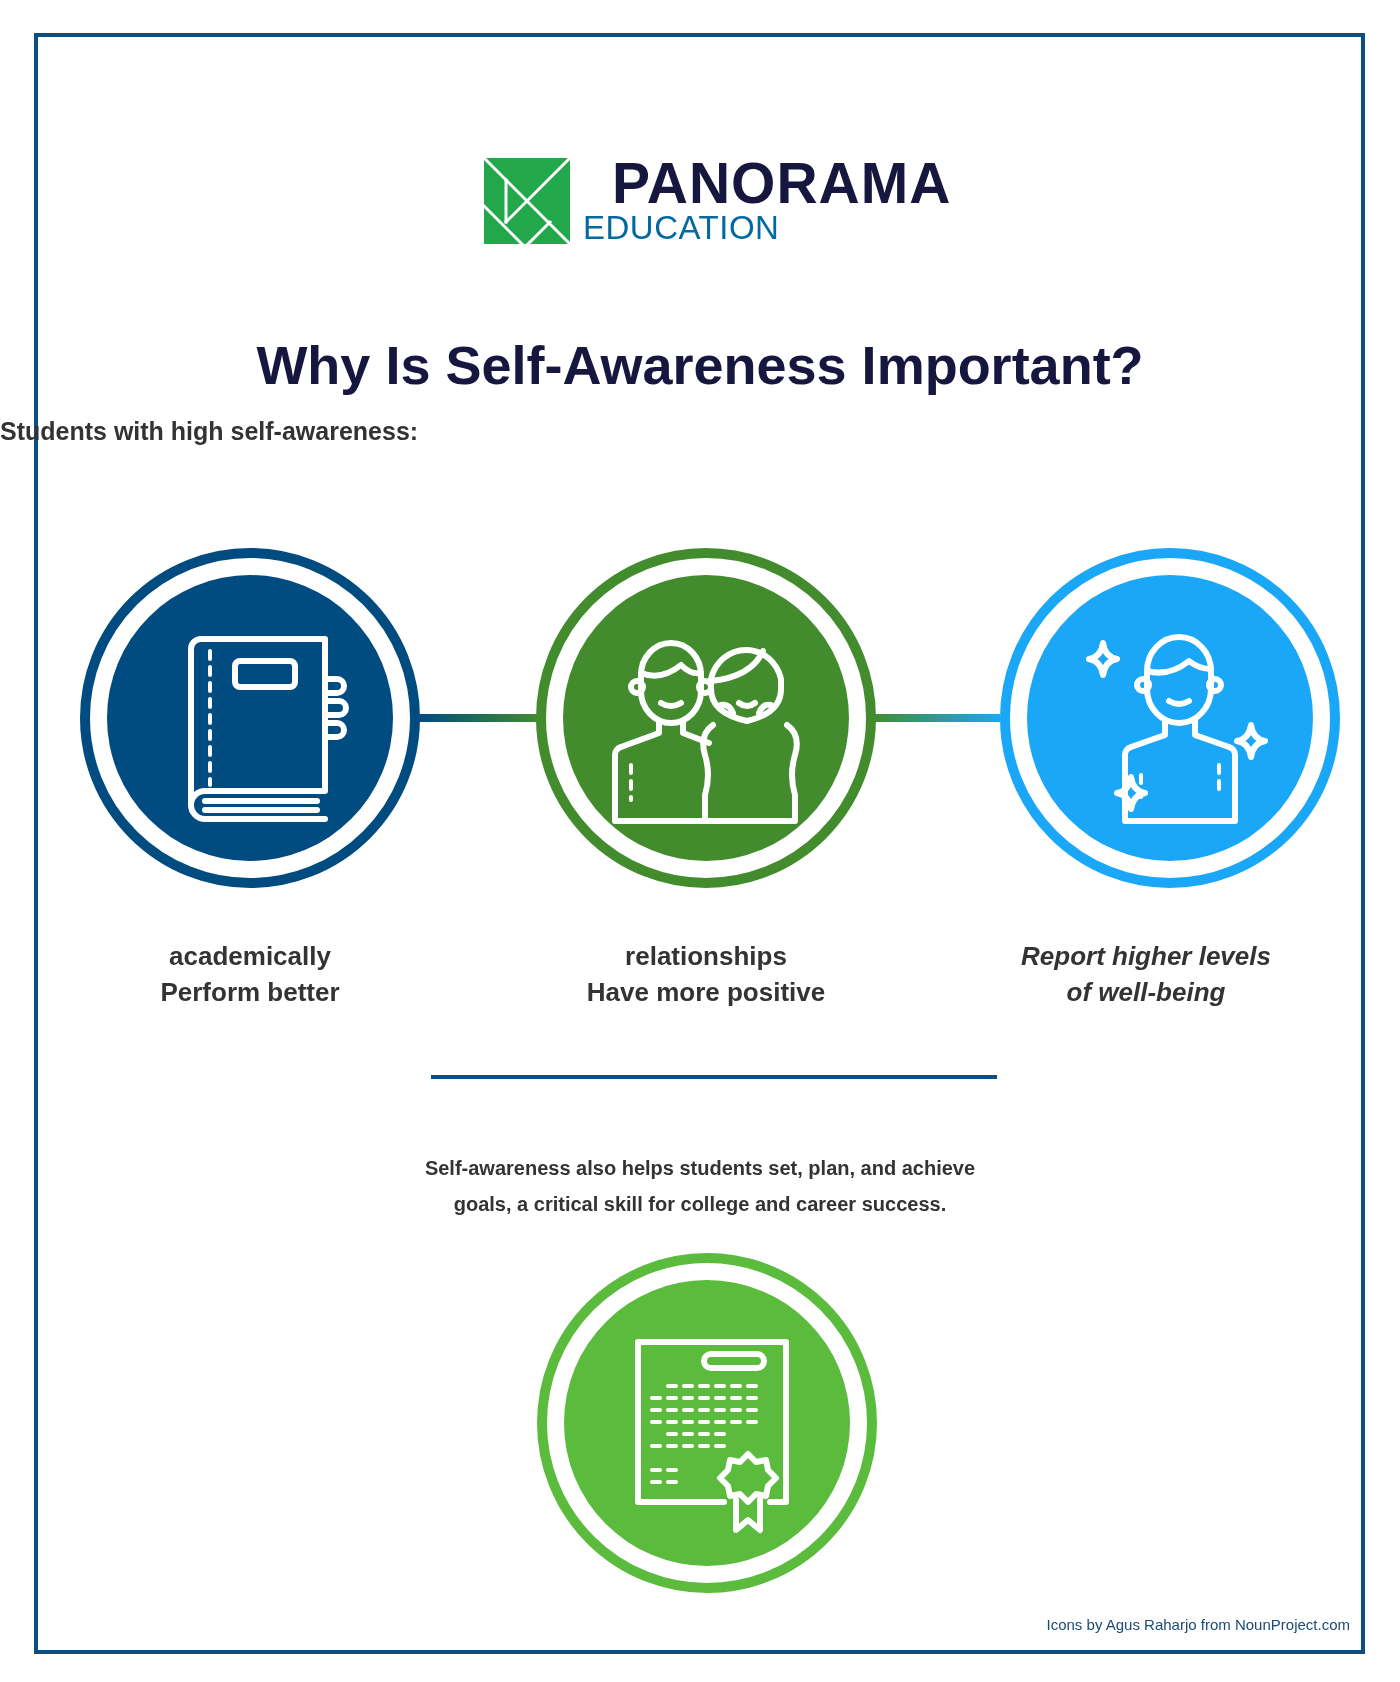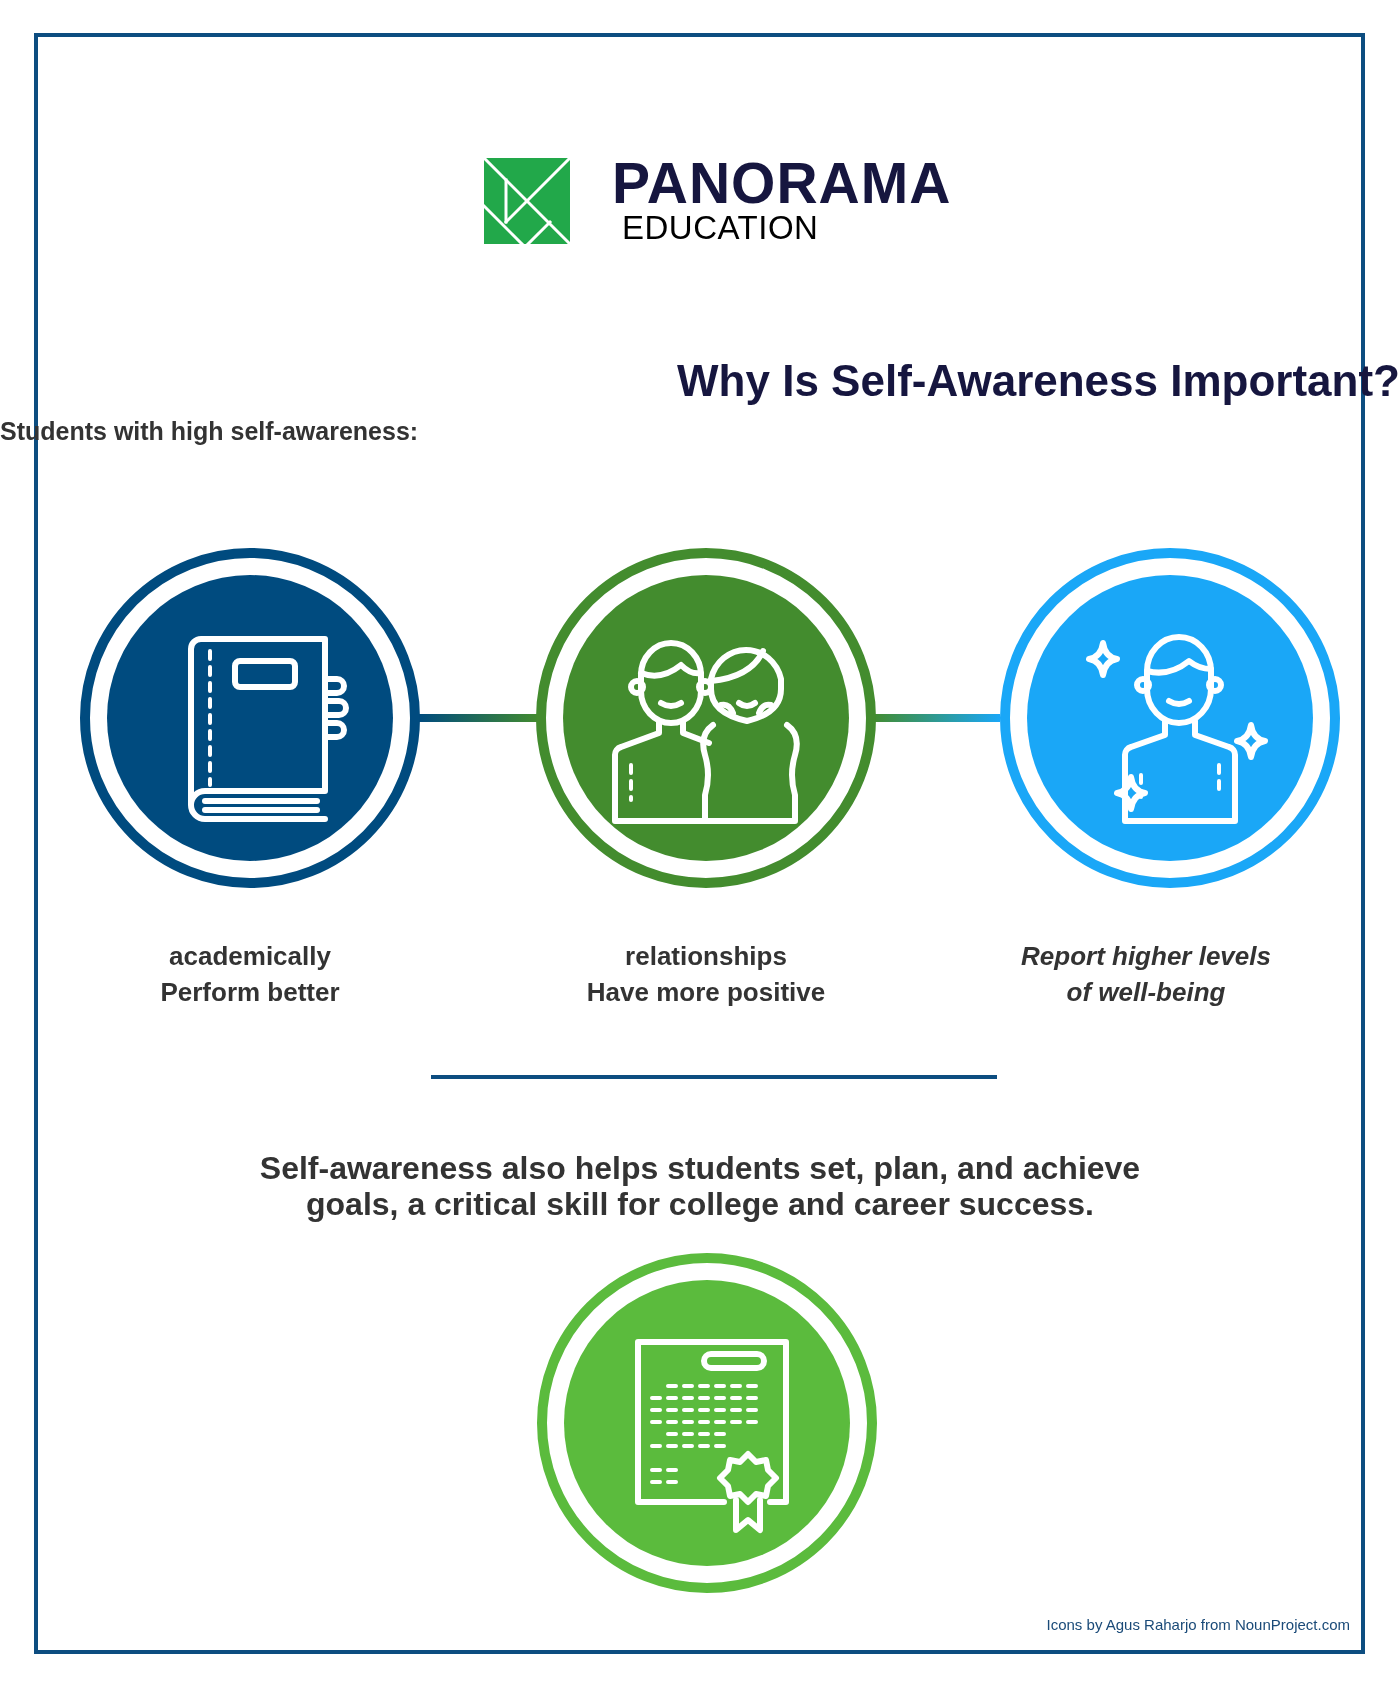--- a/index.html
+++ b/index.html
@@ -1,30 +1,30 @@
 <!DOCTYPE html>
 <html><head>
 <meta charset="utf-8">
 <style>
   html, body { margin:0; padding:0; background:#ffffff; }
   body { width:1400px; height:1682px; position:relative; overflow:hidden; font-family:"Liberation Sans", sans-serif; }
   .frame { position:absolute; left:34px; top:33px; width:1323px; height:1613px; border:4px solid #0d4d80; box-sizing:content-box; }
   .logo { position:absolute; left:484px; top:158px; width:470px; height:88px; }
   .logo-mark { position:absolute; left:0; top:0; width:86px; height:86px; }
   .logo-word1 { position:absolute; left:99px; top:-6px; font-size:57px; font-weight:700; color:#16163f; letter-spacing:1px; line-height:62px; white-space:nowrap;margin-left:29px; }
-  .logo-word2 { position:absolute; left:99px; top:52px; font-size:33px; font-weight:400; color:#000000; letter-spacing:0.5px; line-height:36px; white-space:nowrap;margin-left:39px; }
-  .title { position:absolute; left:0; width:1400px; top:330px; text-align:right; font-size:44px; font-weight:700; color:#16163f; line-height:70px;margin-top:16px; }
+  .logo-word2 { position:absolute; left:99px; top:52px; font-size:33px; font-weight:400; color:#0369a1; letter-spacing:0.5px; line-height:36px; white-space:nowrap; }
+  .title { position:absolute; left:0; width:1400px; top:330px; text-align:center; font-size:54px; font-weight:700; color:#16163f; line-height:70px; }
   .subtitle { position:absolute; left:0; width:1400px; top:416px; text-align:left; font-size:25px; font-weight:700; color:#333333; line-height:30px; }
   .circle { position:absolute; width:340px; height:340px; border-radius:50%; box-sizing:border-box; }
   .circle .inner { position:absolute; left:27px; top:27px; width:286px; height:286px; border-radius:50%; }
   .circle svg { position:absolute; left:0; top:0; width:286px; height:286px; }
   .connector { position:absolute; height:8px; top:714px; }
   .label { position:absolute; width:360px; text-align:center; font-size:26px; font-weight:700; color:#333333; line-height:36px; }
   .divider { position:absolute; left:431px; top:1075px; width:566px; height:4px; background:#0d4d80; }
-  .body-text { position:absolute; left:0; width:1400px; top:1150px; text-align:center; font-size:32px; font-weight:700; color:#333333; line-height:36px; }
+  .body-text { position:absolute; left:0; width:1400px; top:1150px; text-align:center; font-size:20px; font-weight:700; color:#333333; line-height:36px; }
   .credit { position:absolute; right:50px; top:1616px; font-size:15px; font-weight:400; color:#1a4a78; white-space:nowrap; }
 </style>
 </head>
 <body>
 
 <div class="frame"></div>
 
 <div class="logo">
   <svg class="logo-mark" viewBox="0 0 86 86">
     <rect x="0" y="0" width="86" height="86" fill="#22a84a"></rect>

